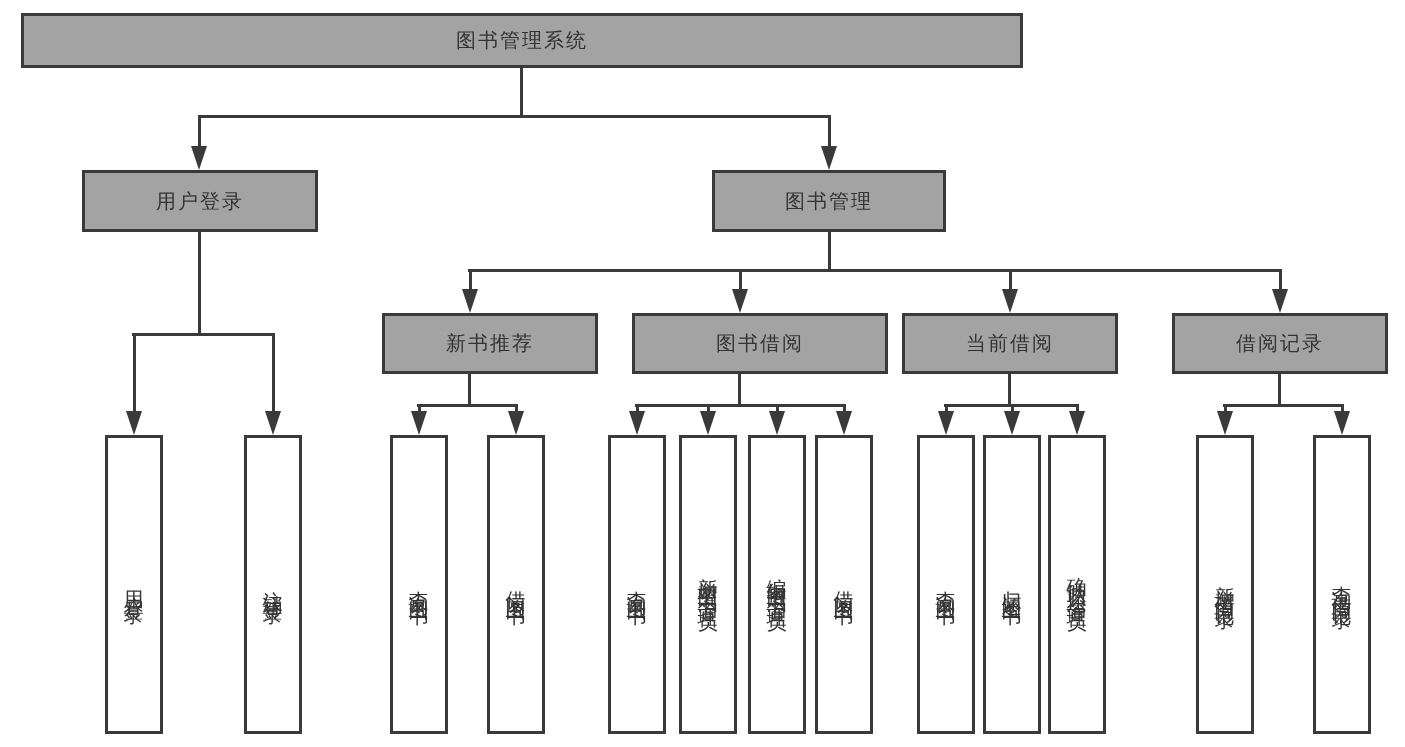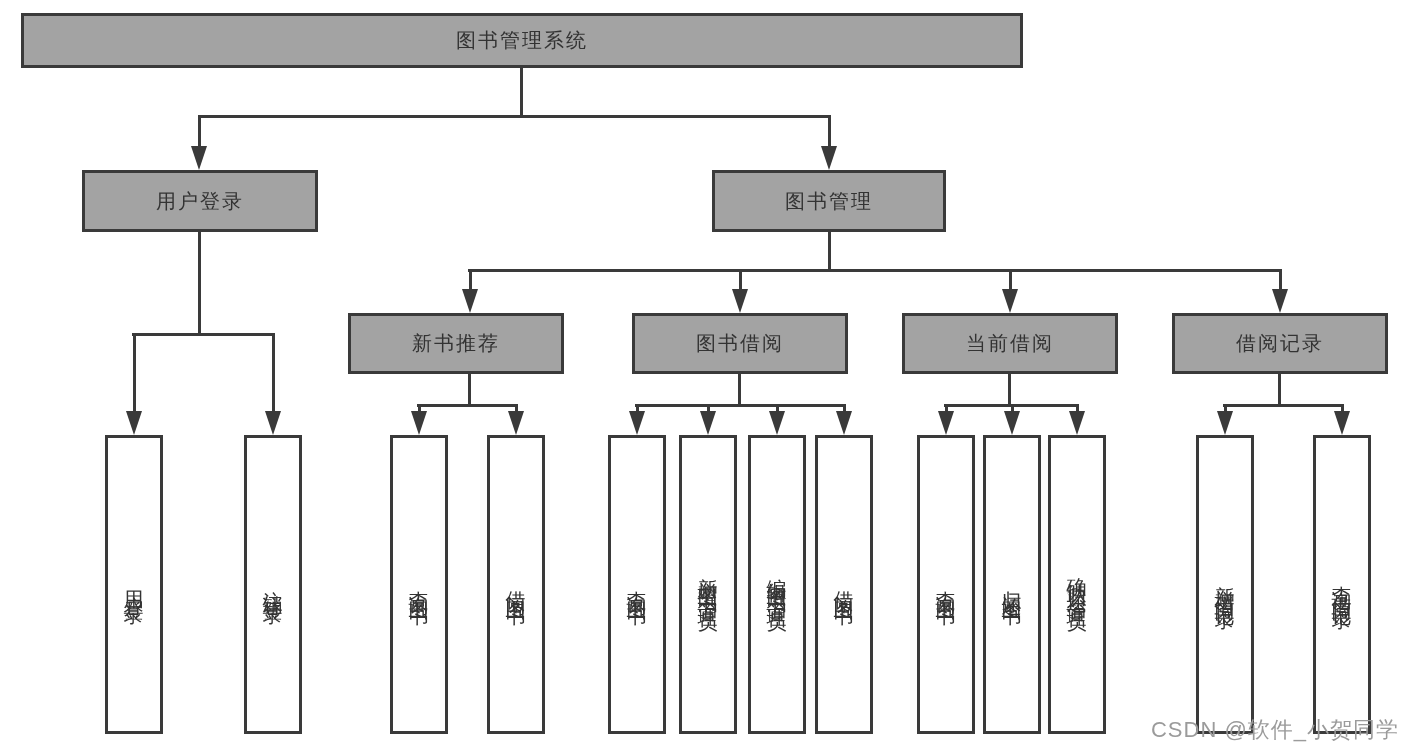--- a/index.html
+++ b/index.html
@@ -92,24 +92,24 @@
     </div>
   <div class="arrow" style="left:1002px;top:271px;height:42px;">
       <div class="shaft"></div>
       <div class="head"></div>
     </div>
   <div class="arrow" style="left:1272px;top:271px;height:42px;">
       <div class="shaft"></div>
       <div class="head"></div>
     </div>
 
-  <div class="hbox" style="left:348px;top:313px;width:216px;height:61px;">
+  <div class="hbox" style="left:382px;top:313px;width:216px;height:61px;">
     <span>新书推荐</span>
   </div>
-  <div class="hbox" style="left:632px;top:313px;width:216px;height:61px;">
+  <div class="hbox" style="left:632px;top:313px;width:256px;height:61px;">
     <span>图书借阅</span>
   </div>
   <div class="hbox" style="left:902px;top:313px;width:216px;height:61px;">
     <span>当前借阅</span>
   </div>
   <div class="hbox" style="left:1172px;top:313px;width:216px;height:61px;">
     <span>借阅记录</span>
   </div>
 
   <div class="vl" style="left:468px;top:374px;height:32px;"></div>
@@ -201,15 +201,14 @@
   <div class="vbox" style="left:1048px;">
     <span>确认归还（管理员）</span>
   </div>
   <div class="vbox" style="left:1196px;">
     <span>新增借阅记录</span>
   </div>
   <div class="vbox" style="left:1313px;">
     <span>查询借阅记录</span>
   </div>
 
-  <div class="watermark">CSDN @软件_小贺同学</div>
 
 </div>
 
 </body></html>

